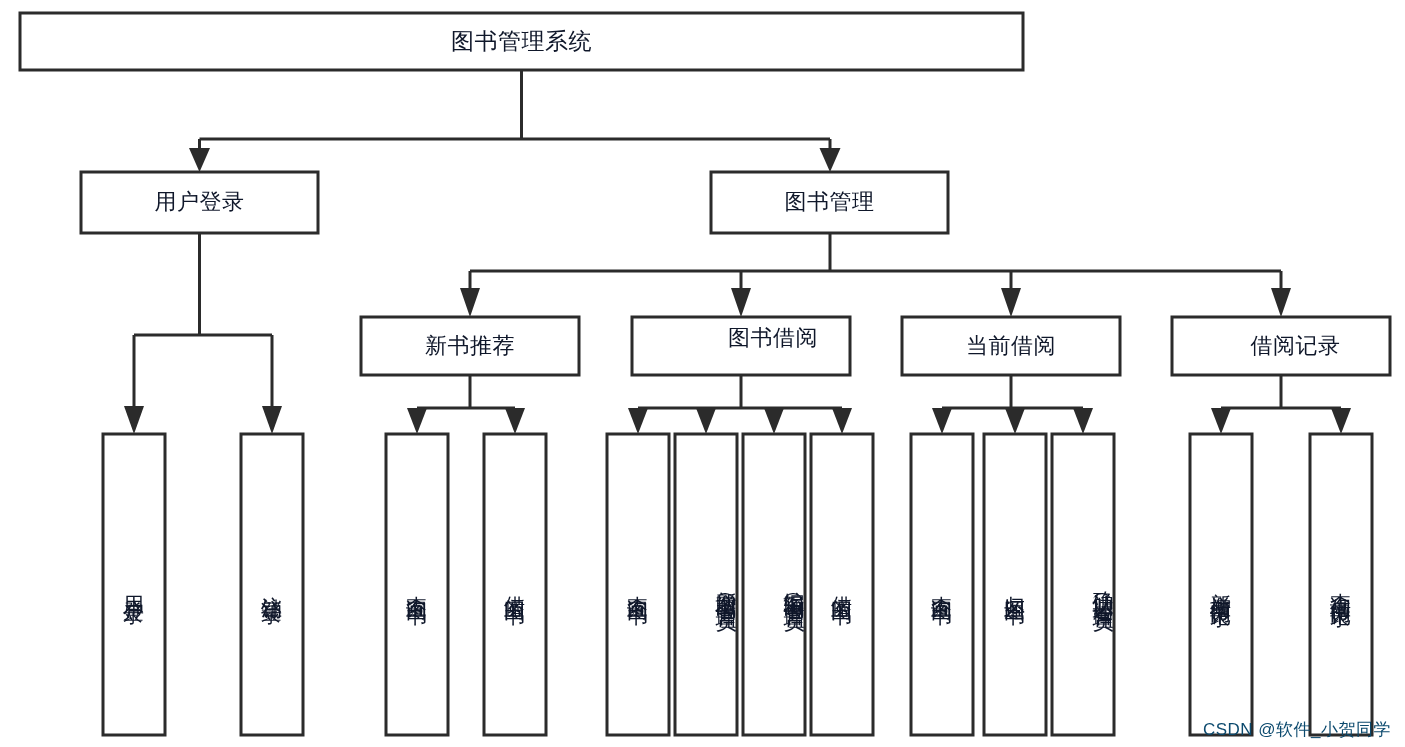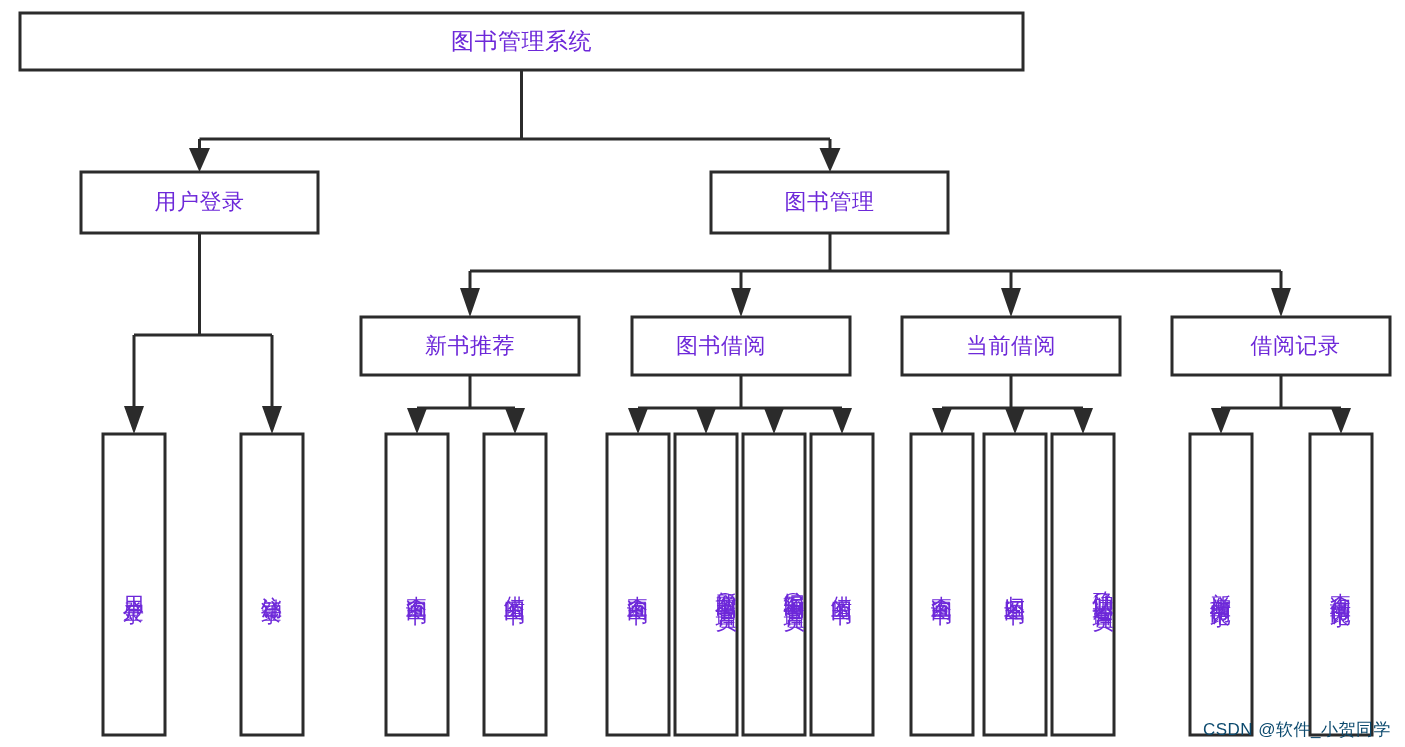--- a/index.html
+++ b/index.html
@@ -38,21 +38,21 @@
   }
   .arrow-head {
     fill: #2b2b2b;
     stroke: none;
   }
   .node-label {
     position: absolute;
     display: flex;
     align-items: center;
     justify-content: center;
-    color: #6d28d9;
+    color: #0f172a;
     font-family: "Liberation Sans", "DejaVu Sans", sans-serif;
     pointer-events: none;
     box-sizing: border-box;
   }
   .node-label.horizontal {
     font-size: 22px;
     line-height: 1.1;
     letter-spacing: 0.5px;
   }
   .node-label.vertical {
@@ -164,21 +164,21 @@
       <rect class="node-box" x="1310" y="434" width="62" height="301"></rect>
     </g>
   </svg>
 
   <div class="node-label horizontal root" style="left:20px; top:13px; width:1003px; height:57px;">图书管理系统</div>
 
   <div class="node-label horizontal" style="left:81px; top:172px; width:237px; height:61px;">用户登录</div>
   <div class="node-label horizontal" style="left:361px; top:317px; width:218px; height:58px;">新书推荐</div>
 
   <div class="node-label horizontal" style="left:711px; top:172px; width:237px; height:61px;">图书管理</div>
-  <div class="node-label horizontal" style="left:612px; top:317px; width:218px; height:42px;margin-top:8px;">图书借阅</div>
+  <div class="node-label horizontal" style="left:664px; top:317px; width:218px; height:42px;">图书借阅</div>
   <div class="node-label horizontal" style="left:902px; top:317px; width:218px; height:58px;border-radius:6px;">当前借阅</div>
   <div class="node-label horizontal" style="left:1172px; top:317px; width:218px; height:58px;padding-left:29px;">借阅记录</div>
 
   <div class="node-label vertical" style="left:103px; top:434px; width:62px; height:301px;">用户登录</div>
   <div class="node-label vertical" style="left:241px; top:434px; width:62px; height:301px;">注销登录</div>
   <div class="node-label vertical" style="left:386px; top:434px; width:62px; height:301px;">查询图书</div>
   <div class="node-label vertical" style="left:484px; top:434px; width:62px; height:301px;">借阅图书</div>
   <div class="node-label vertical" style="left:607px; top:434px; width:62px; height:301px;">查询图书</div>
   <div class="node-label vertical" style="left:675px; top:440px; width:62px; height:295px; align-items:flex-start;">新增图书（管理员）</div>
   <div class="node-label vertical" style="left:743px; top:440px; width:62px; height:295px; align-items:flex-start;">编辑图书（管理员）</div>

